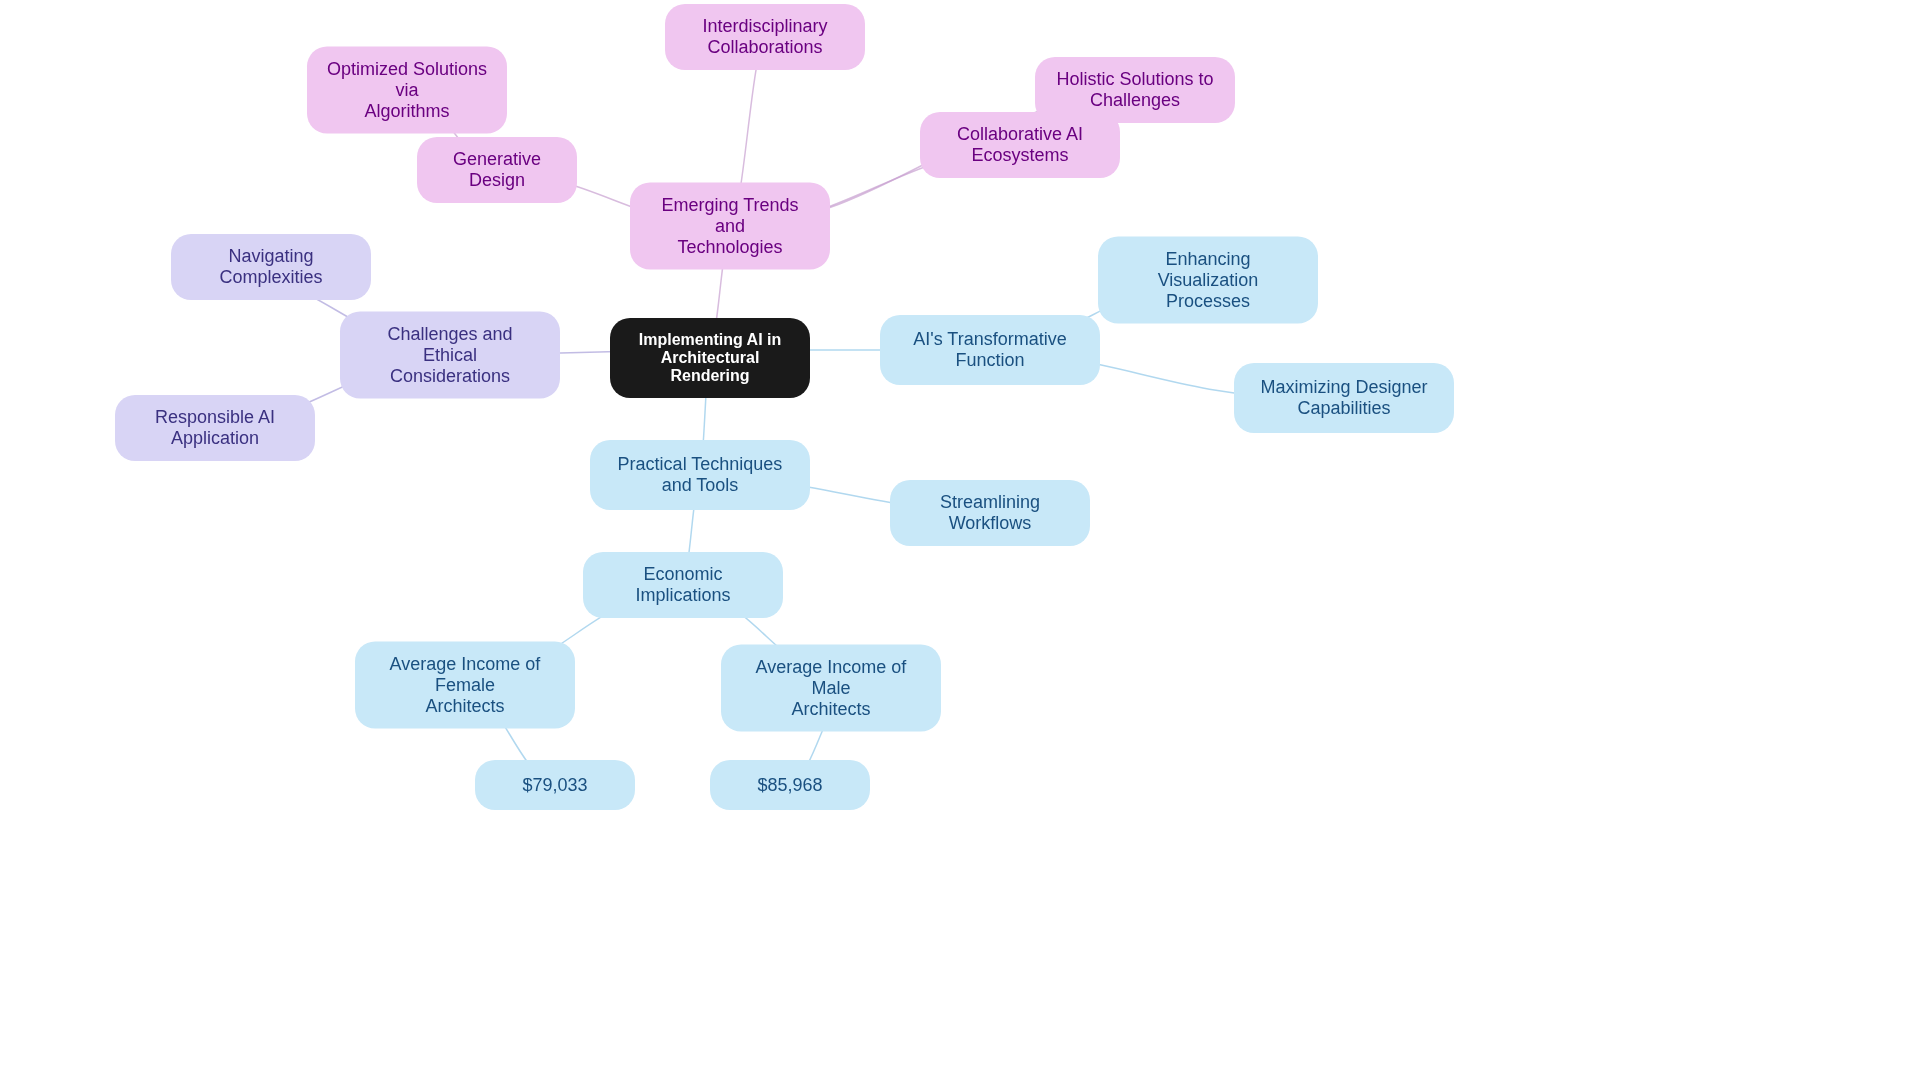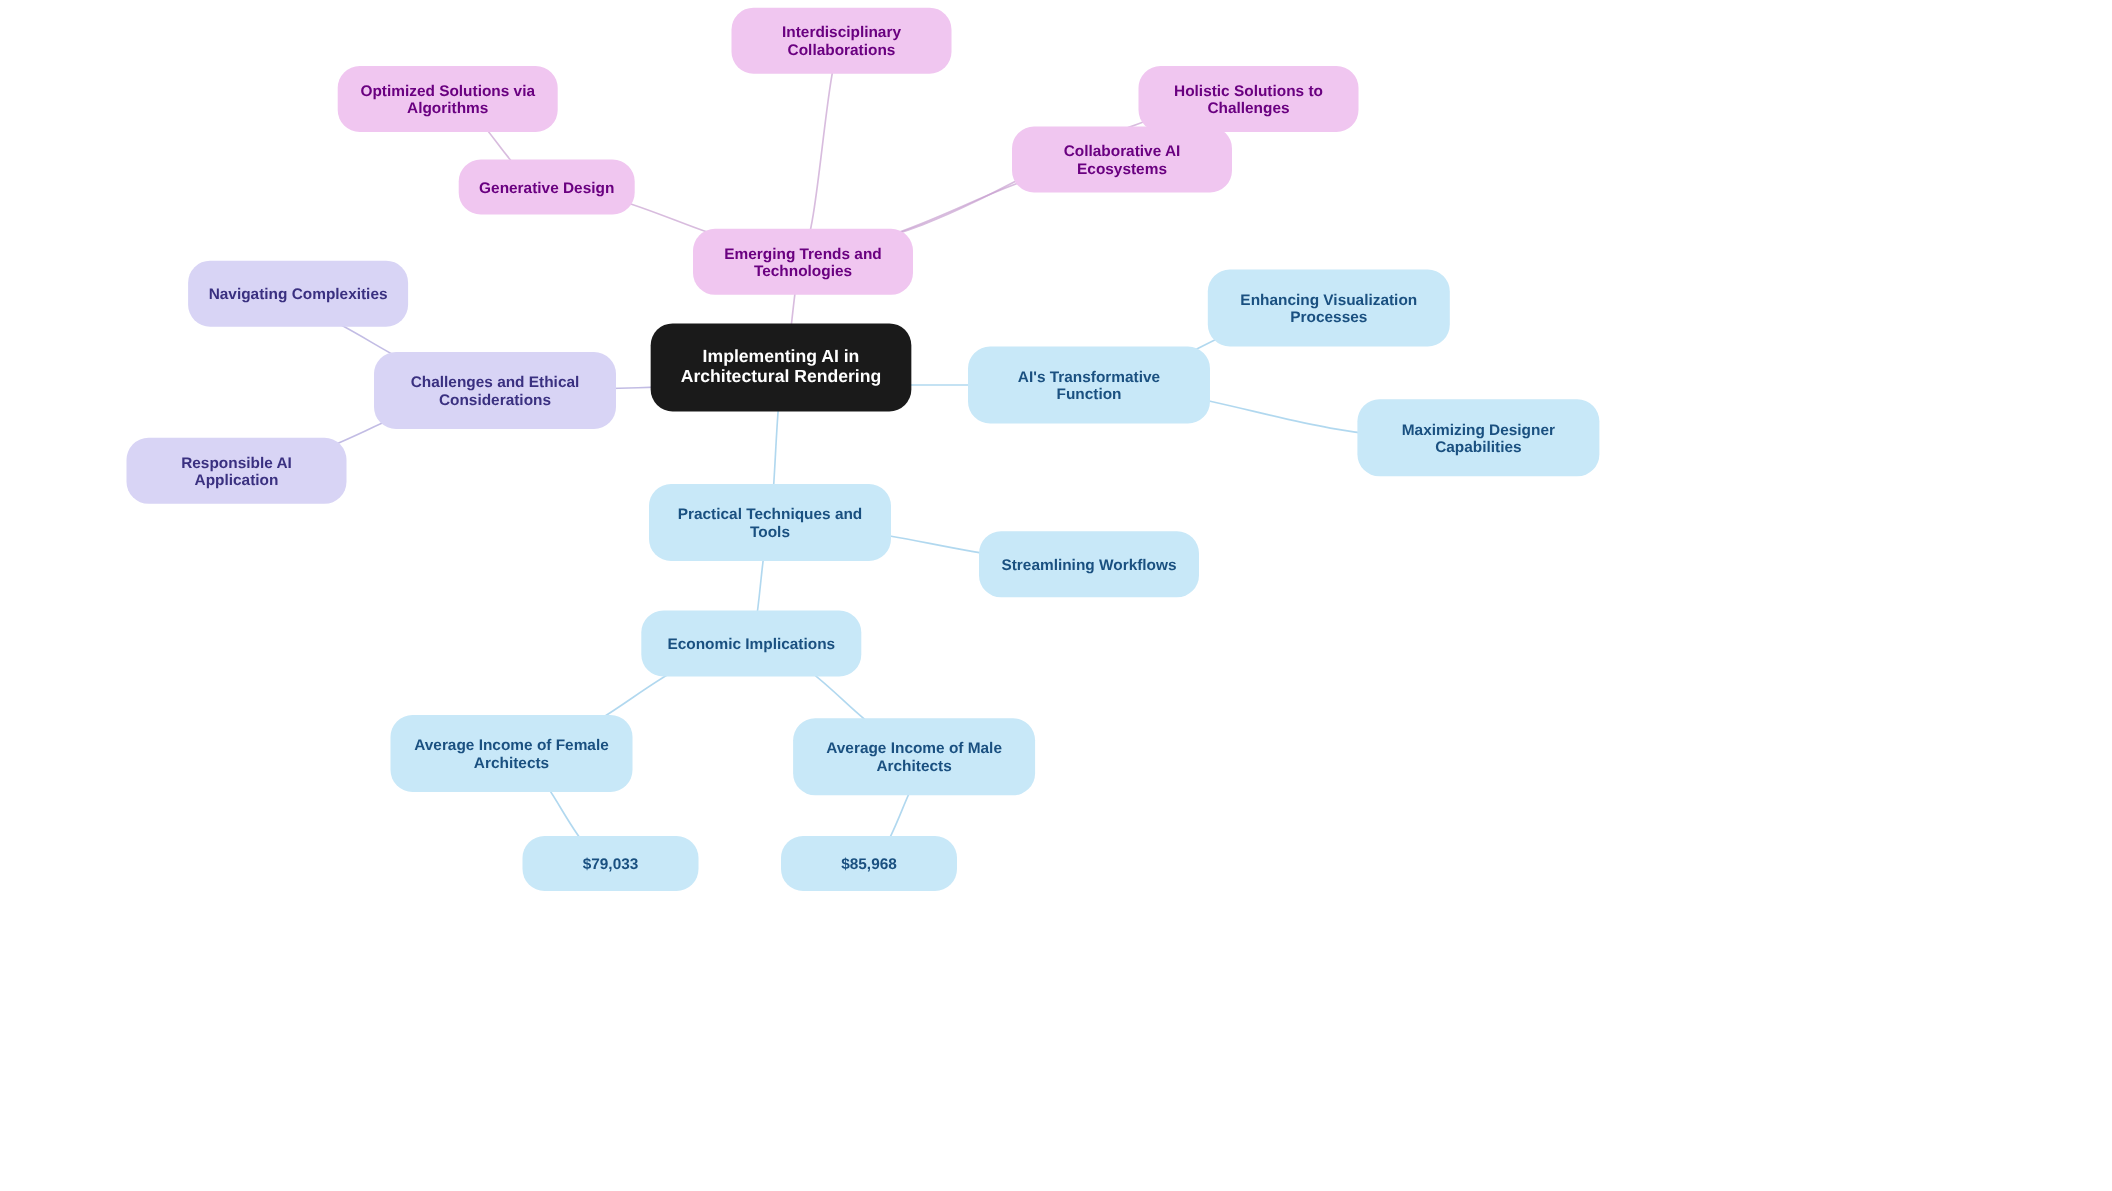--- a/index.html
+++ b/index.html
@@ -23,22 +23,22 @@
       height: 1083px;
       pointer-events: none;
     }
     .node {
       position: absolute;
       border-radius: 20px;
       display: flex;
       align-items: center;
       justify-content: center;
       text-align: center;
-      font-size: 14px;
-      font-weight: 700;
+      font-size: 18px;
+      font-weight: 400;
       padding: 12px 18px;
       cursor: pointer;
       transform: translate(-50%, -50%);
     }
     .node-center {
       background: #1a1a1a;
       color: #ffffff;
       font-size: 16px;
       font-weight: 600;
       width: 200px;
@@ -92,26 +92,26 @@
       <path d="M 990 350 C 1110 354.8, 1170 393.2, 1290 398" stroke="#90c8e8" stroke-width="1.5" fill="none" opacity="0.7"></path>
       <path d="M 710 350 C 706 362.5, 704 462.5, 700 475" stroke="#90c8e8" stroke-width="1.5" fill="none" opacity="0.7"></path>
       <path d="M 700 475 C 816 478.8, 874 509.2, 990 513" stroke="#90c8e8" stroke-width="1.5" fill="none" opacity="0.7"></path>
       <path d="M 700 475 C 693.2 486, 689.8 574, 683 585" stroke="#90c8e8" stroke-width="1.5" fill="none" opacity="0.7"></path>
       <path d="M 683 585 C 595.8 595, 552.2 675, 465 685" stroke="#90c8e8" stroke-width="1.5" fill="none" opacity="0.7"></path>
       <path d="M 683 585 C 749.8 595.3, 783.2 677.7, 850 688" stroke="#90c8e8" stroke-width="1.5" fill="none" opacity="0.7"></path>
       <path d="M 465 685 C 501 695, 519 775, 555 785" stroke="#90c8e8" stroke-width="1.5" fill="none" opacity="0.7"></path>
       <path d="M 850 688 C 826 697.7, 814 775.3, 790 785" stroke="#90c8e8" stroke-width="1.5" fill="none" opacity="0.7"></path>
     </svg>
 
-  <div class="node node-center" style="left:710px;top:334px;width:237px;height:80px;">
+  <div class="node node-center" style="left:710px;top:358px;width:200px;height:80px;">
     <span style="white-space:pre-line;">Implementing AI in
 Architectural Rendering</span>
   </div>
 
-  <div class="node node-pink node-medium" style="left:730px;top:238px;">
+  <div class="node node-pink node-medium" style="left:730px;top:226px;">
     <span style="white-space:pre-line;">Emerging Trends and
 Technologies</span>
   </div>
   <div class="node node-pink node-medium" style="left:1020px;top:145px;">
     <span>Collaborative AI Ecosystems</span>
   </div>
   <div class="node node-pink node-medium" style="left:765px;top:37px;">
     <span>Interdisciplinary Collaborations</span>
   </div>
   <div class="node node-pink node-medium" style="left:1135px;top:90px;">

